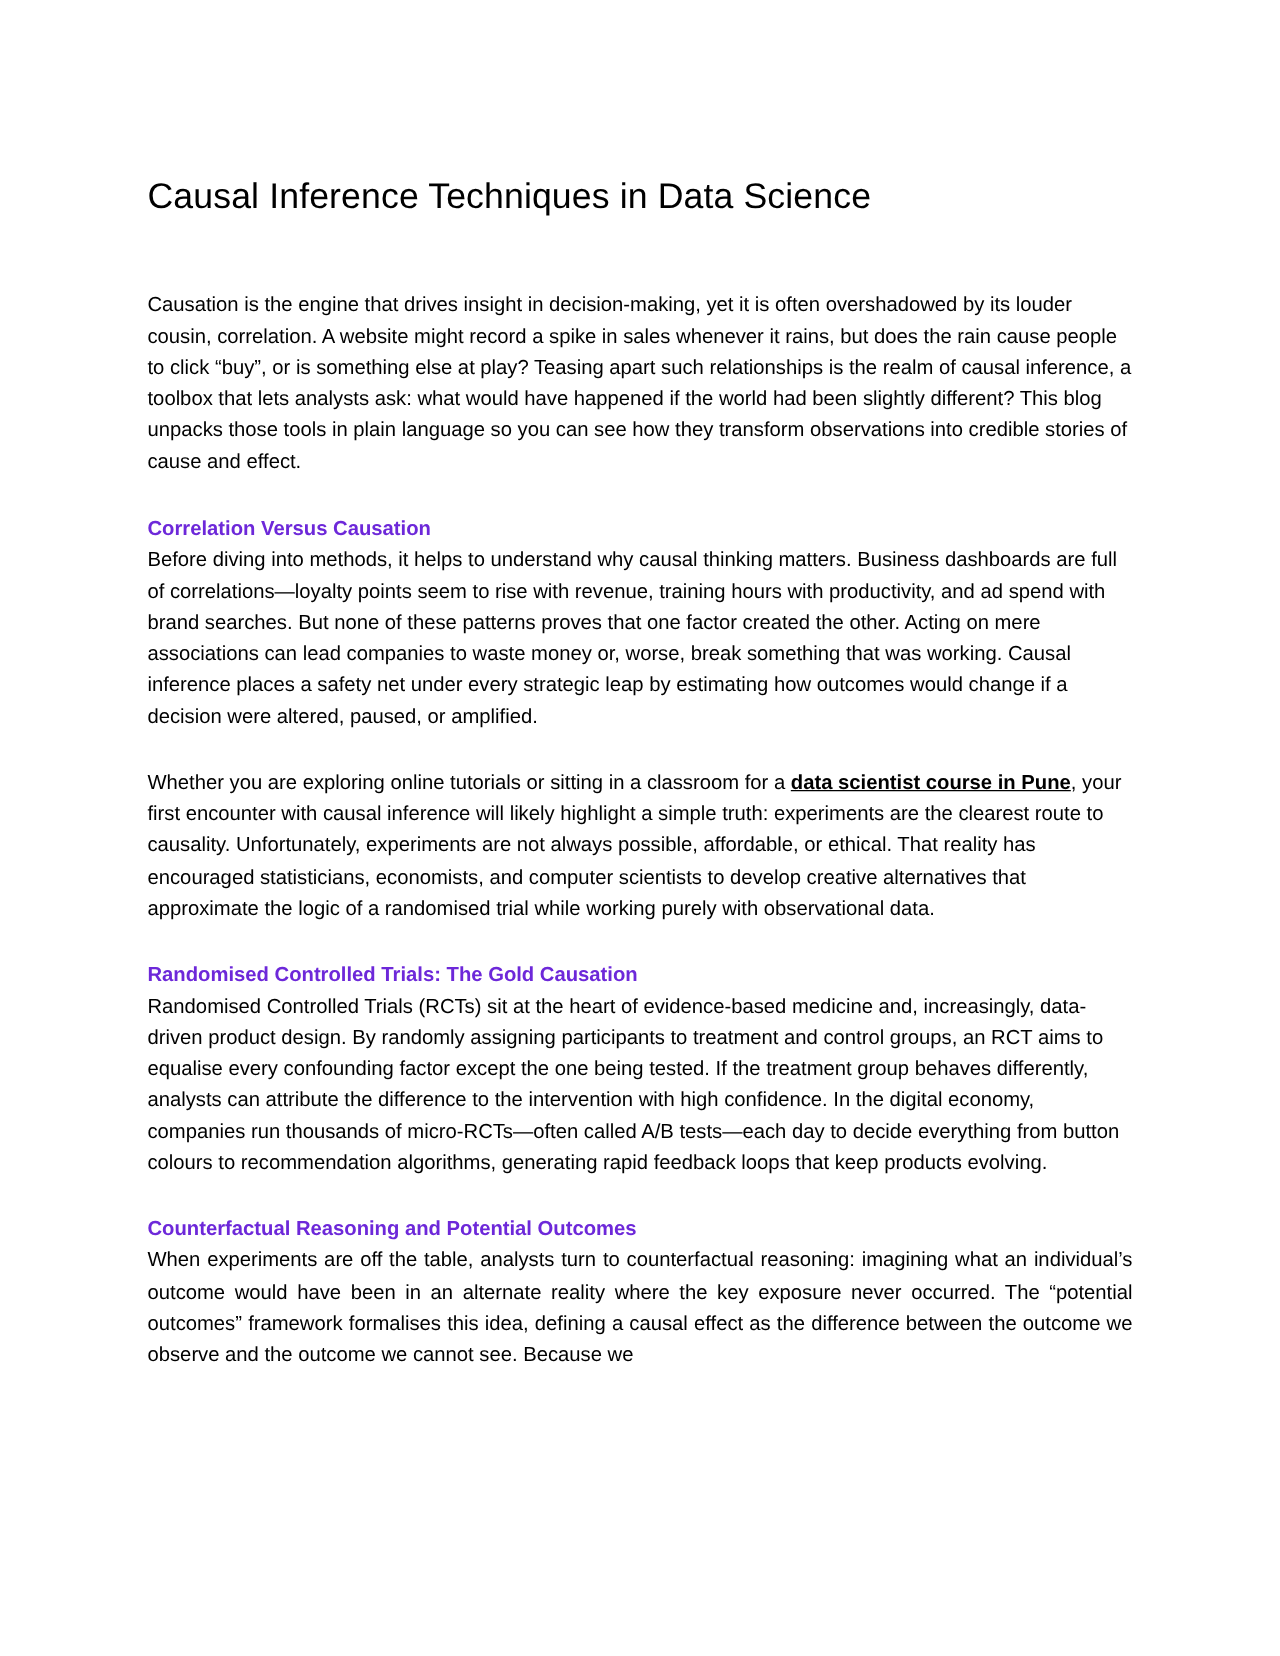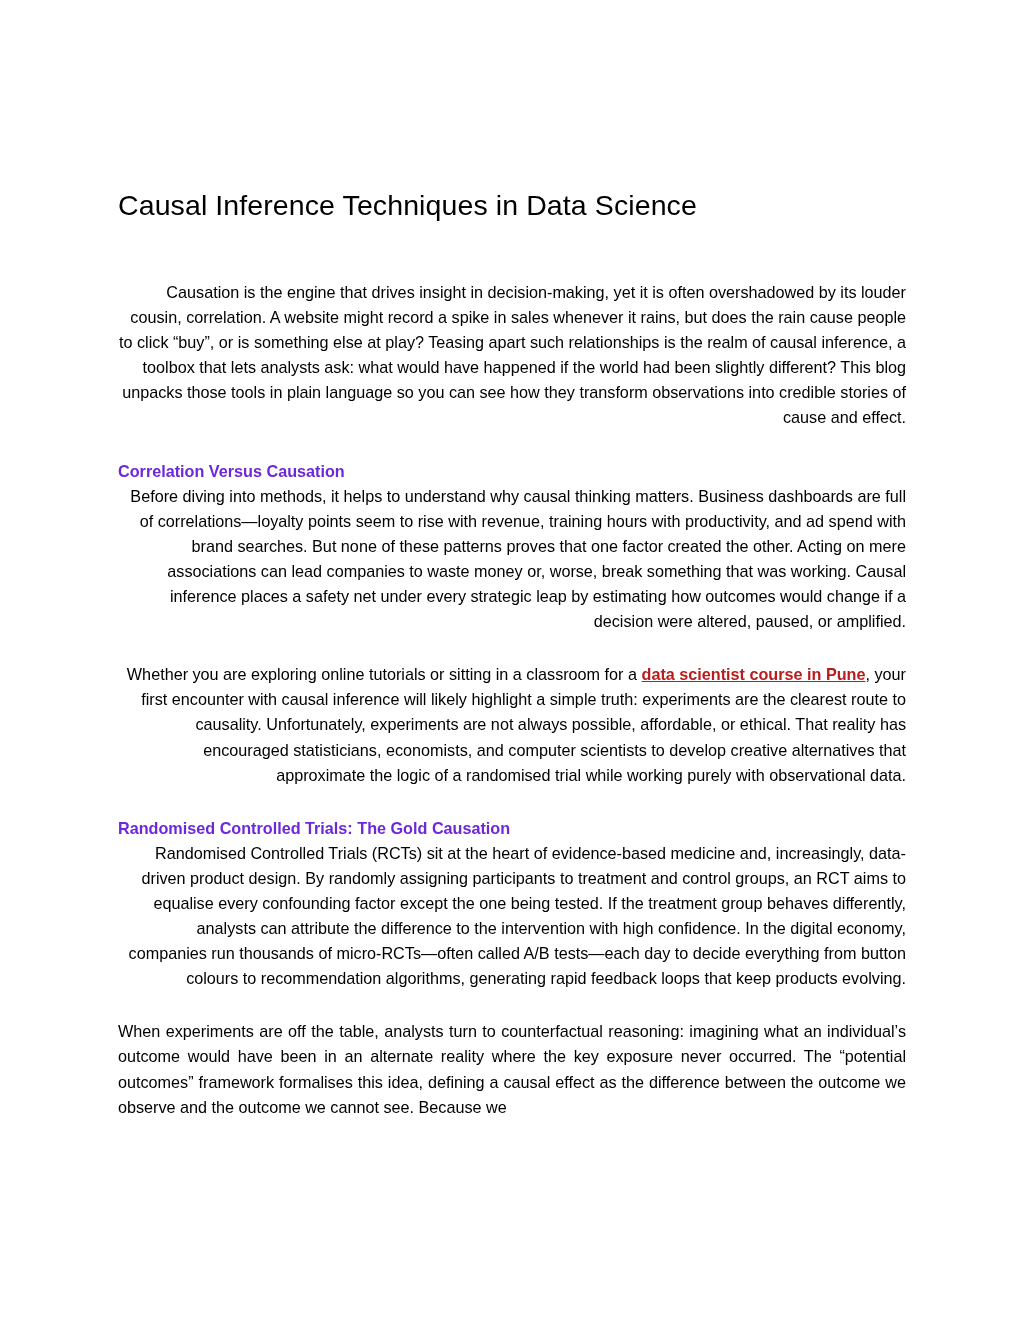--- a/index.html
+++ b/index.html
@@ -14,58 +14,57 @@
     color: #000000;
     -webkit-font-smoothing: antialiased;
     overflow: hidden;
   }
   .page {
     position: relative;
     width: 1024px;
     height: 1069px;
     background: #ffffff;
     box-sizing: border-box;
-    margin-top: 48px;
   }
   .content {
     position: absolute;
     left: 118px;
     top: 140px;
     width: 788px;
   }
   .doc-title {
     font-size: 28.5px;
     font-weight: 400;
     line-height: 34px;
     letter-spacing: 0.1px;
     margin: 0 0 0 0;
     color: #000000;
   }
   .para {
     font-size: 16.2px;
     line-height: 25.1px;
     margin: 0;
     color: #000000;
-    text-align: right;
+    text-align: left;
   }
   .para.justify {
     text-align: justify;
     text-justify: inter-word;
   }
   .gap-after-title { height: 58px; }
   .para-gap { height: 28px; }
   .heading {
     font-size: 16.2px;
     line-height: 25.1px;
     font-weight: bold;
     margin: 0;
     color: #6d28d9;
   }
   .doclink {
-    color: #b91c1c;
+    color: #000000;
     font-weight: bold;
     text-decoration: underline;
     cursor: pointer;
   }
 </style>
 </head>
 <body>
 
 <div class="page">
   <div class="content">
@@ -85,16 +84,17 @@
 
     <p class="para"><span>Whether you are exploring online tutorials or sitting in a classroom for a </span><a class="doclink" href="#">data scientist course in Pune</a><span>, your first encounter with causal inference will likely highlight a simple truth: experiments are the clearest route to causality. Unfortunately, experiments are not always possible, affordable, or ethical. That reality has encouraged statisticians, economists, and computer scientists to develop creative alternatives that approximate the logic of a randomised trial while working purely with observational data.</span></p>
 
     <div class="para-gap"></div>
 
     <div class="heading">Randomised Controlled Trials: The Gold Causation</div>
     <p class="para">Randomised Controlled Trials (RCTs) sit at the heart of evidence-based medicine and, increasingly, data-driven product design. By randomly assigning participants to treatment and control groups, an RCT aims to equalise every confounding factor except the one being tested. If the treatment group behaves differently, analysts can attribute the difference to the intervention with high confidence. In the digital economy, companies run thousands of micro-RCTs—often called A/B tests—each day to decide everything from button colours to recommendation algorithms, generating rapid feedback loops that keep products evolving.</p>
 
     <div class="para-gap"></div>
 
+    <div class="heading">Counterfactual Reasoning and Potential Outcomes</div>
     <p class="para justify">When experiments are off the table, analysts turn to counterfactual reasoning: imagining what an individual’s outcome would have been in an alternate reality where the key exposure never occurred. The “potential outcomes” framework formalises this idea, defining a causal effect as the difference between the outcome we observe and the outcome we cannot see. Because we</p>
 
   </div>
 </div>
 
 </body></html>

